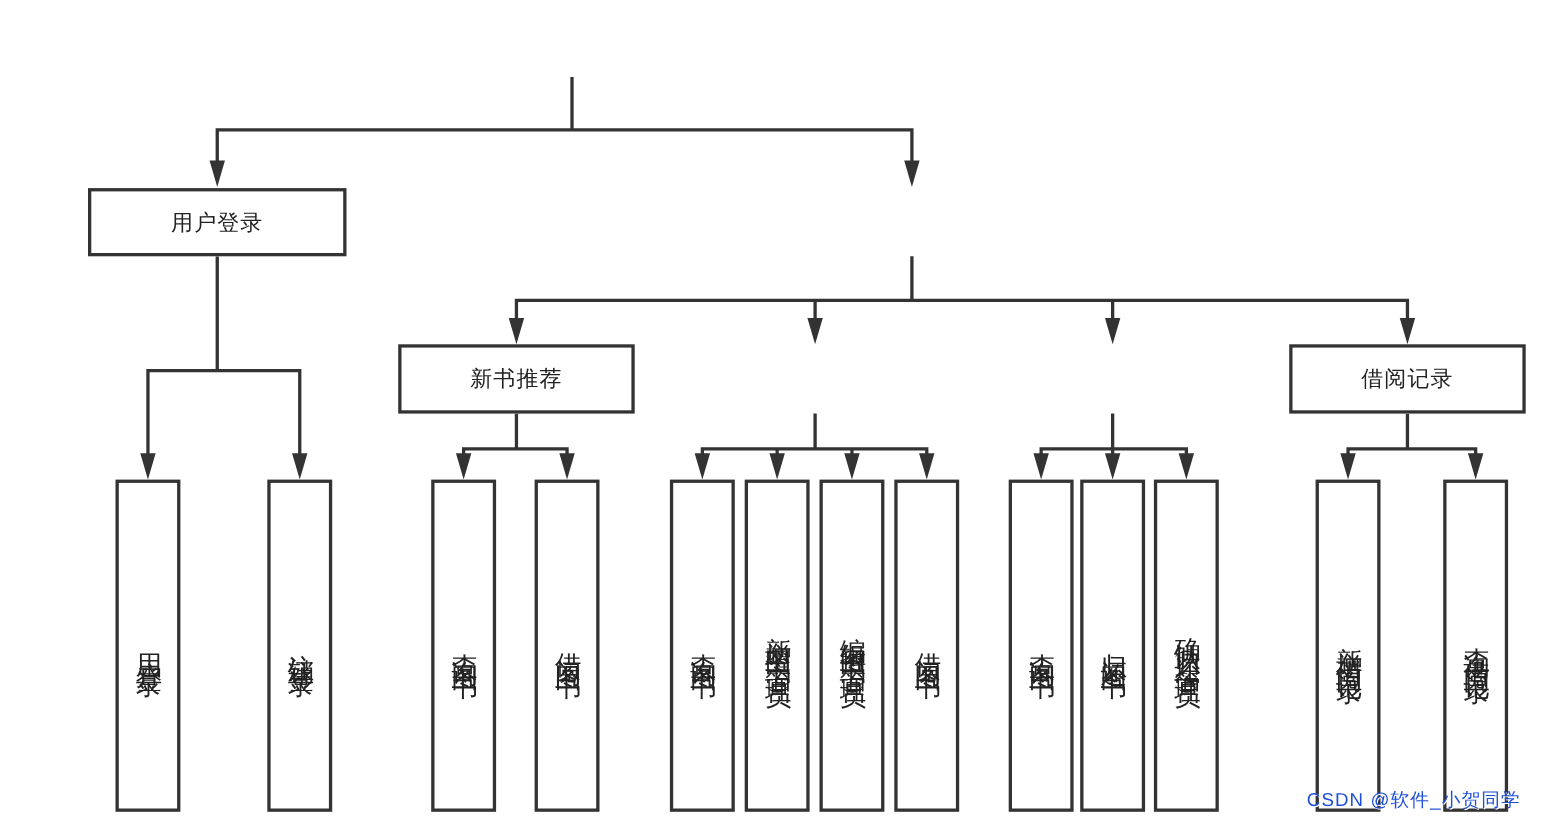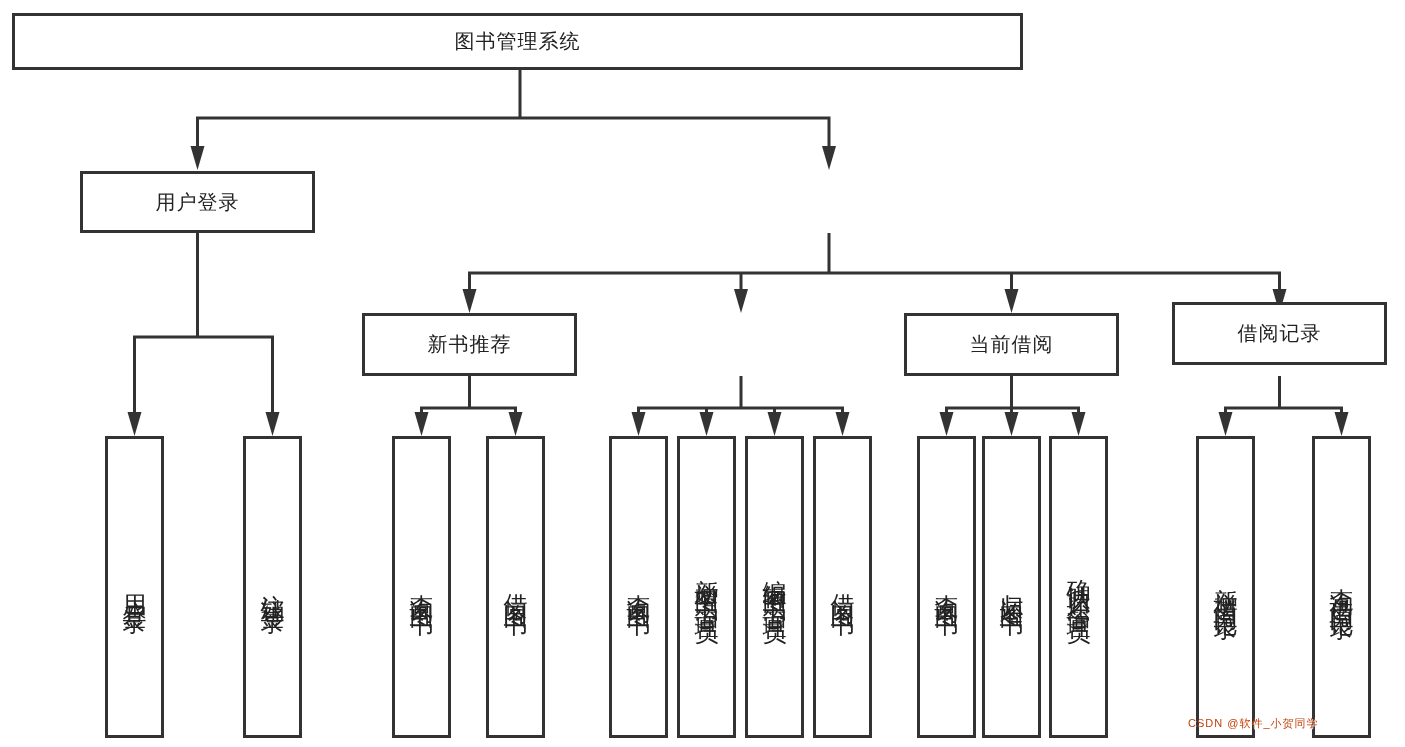--- a/index.html
+++ b/index.html
@@ -27,23 +27,23 @@
   .v{
     writing-mode:vertical-rl;
     text-orientation:mixed;
     font-size:24px;
     letter-spacing:6px;
     line-height:1;
   }
   .watermark{
     position:absolute;
     left:1188px;top:716px;
-    font-size:11px;
+    font-size:17px;
     letter-spacing:1px;
-    color:#c2410c;
+    color:#1d4ed8;
     text-shadow:1px 1px 0 #ffffff;
     white-space:nowrap;
     z-index:5;
   }
   svg path{stroke:#333333;stroke-width:3;fill:none;}
   svg polygon{fill:#333333;stroke:none;}
 </style>
 </head>
 <body>
 
@@ -92,27 +92,25 @@
       <polygon points="1071.5,412 1085.5,412 1078.5,436"></polygon>
     </g>
 
     <g>
       <path d="M1279.5,376 L1279.5,408 M1225.5,408 L1341.5,408 M1225.5,406.5 L1225.5,416 M1341.5,406.5 L1341.5,416"></path>
       <polygon points="1218.5,412 1232.5,412 1225.5,436"></polygon>
       <polygon points="1334.5,412 1348.5,412 1341.5,436"></polygon>
     </g>
   </svg>
 
-  <div class="box h" style="left:12px;top:13px;width:1011px;height:57px">图书管理系统</div>
 
   <div class="box h" style="left:80px;top:171px;width:235px;height:62px">用户登录</div>
 
   <div class="box h" style="left:362px;top:313px;width:215px;height:63px">新书推荐</div>
-  <div class="box h" style="left:904px;top:313px;width:215px;height:63px">当前借阅</div>
-  <div class="box h" style="left:1172px;top:302px;width:215px;height:63px">借阅记录</div>
+  <div class="box h" style="left:1172px;top:313px;width:215px;height:63px">借阅记录</div>
 
   <div class="box v" style="left:105px;top:436px;width:59px;height:302px">用户登录</div>
   <div class="box v" style="left:243px;top:436px;width:59px;height:302px">注销登录</div>
 
   <div class="box v" style="left:392px;top:436px;width:59px;height:302px">查询图书</div>
   <div class="box v" style="left:486px;top:436px;width:59px;height:302px">借阅图书</div>
 
   <div class="box v" style="left:609px;top:436px;width:59px;height:302px">查询图书</div>
   <div class="box v" style="left:677px;top:436px;width:59px;height:302px">新增图书（管理员）</div>
   <div class="box v" style="left:745px;top:436px;width:59px;height:302px">编辑图书（管理员）</div>

